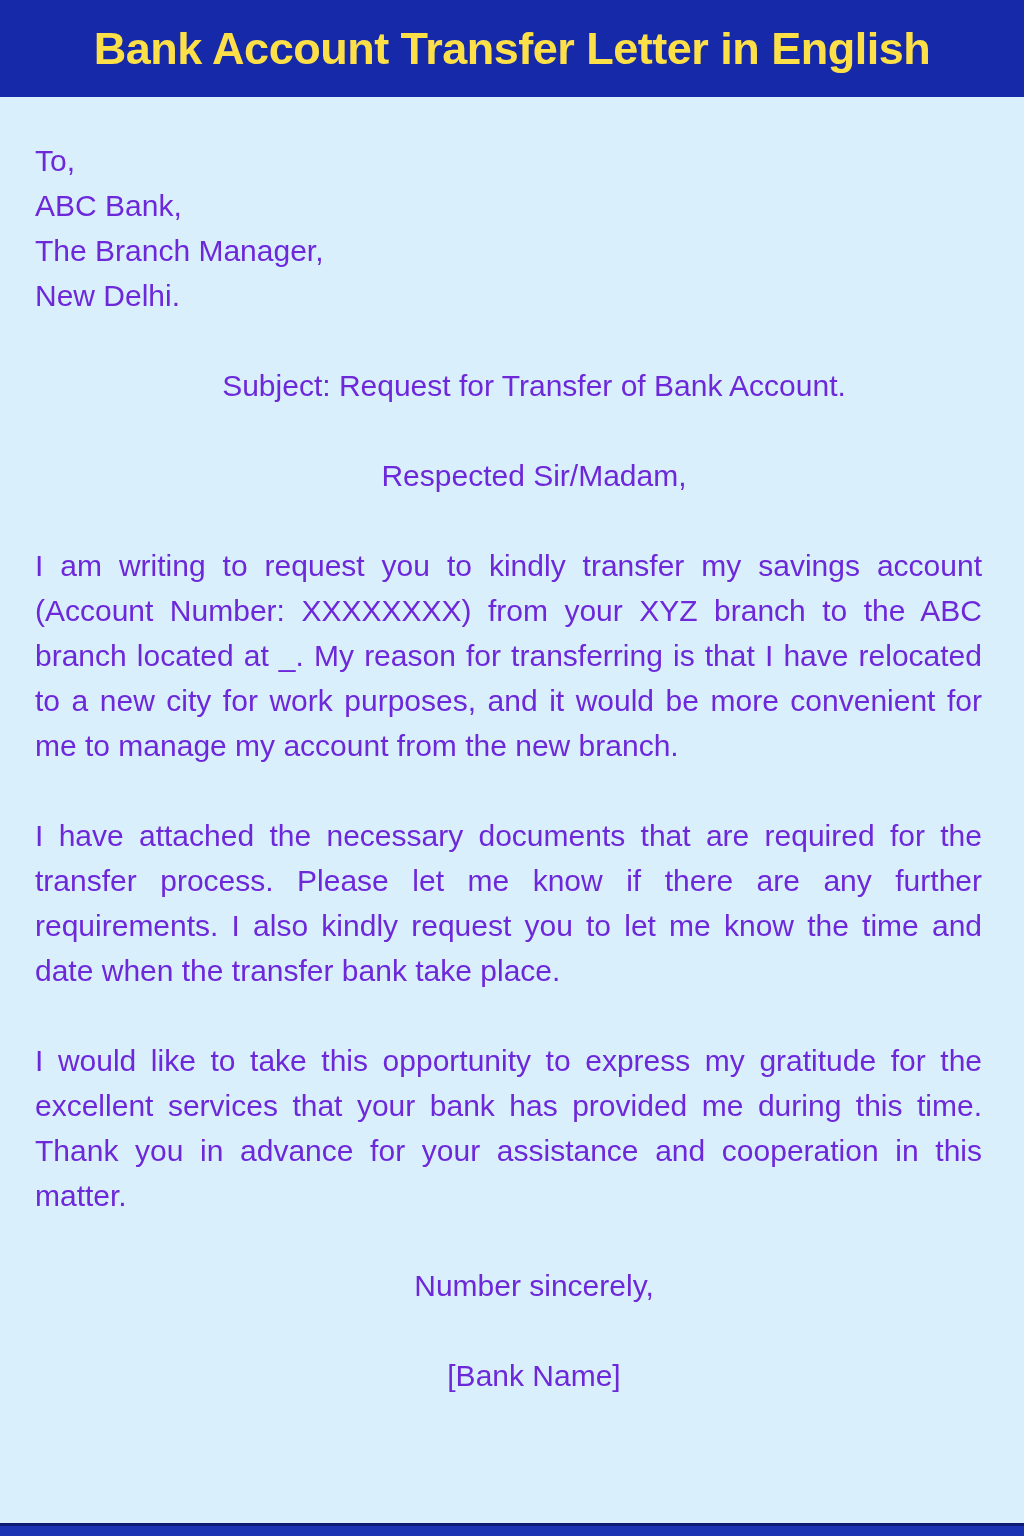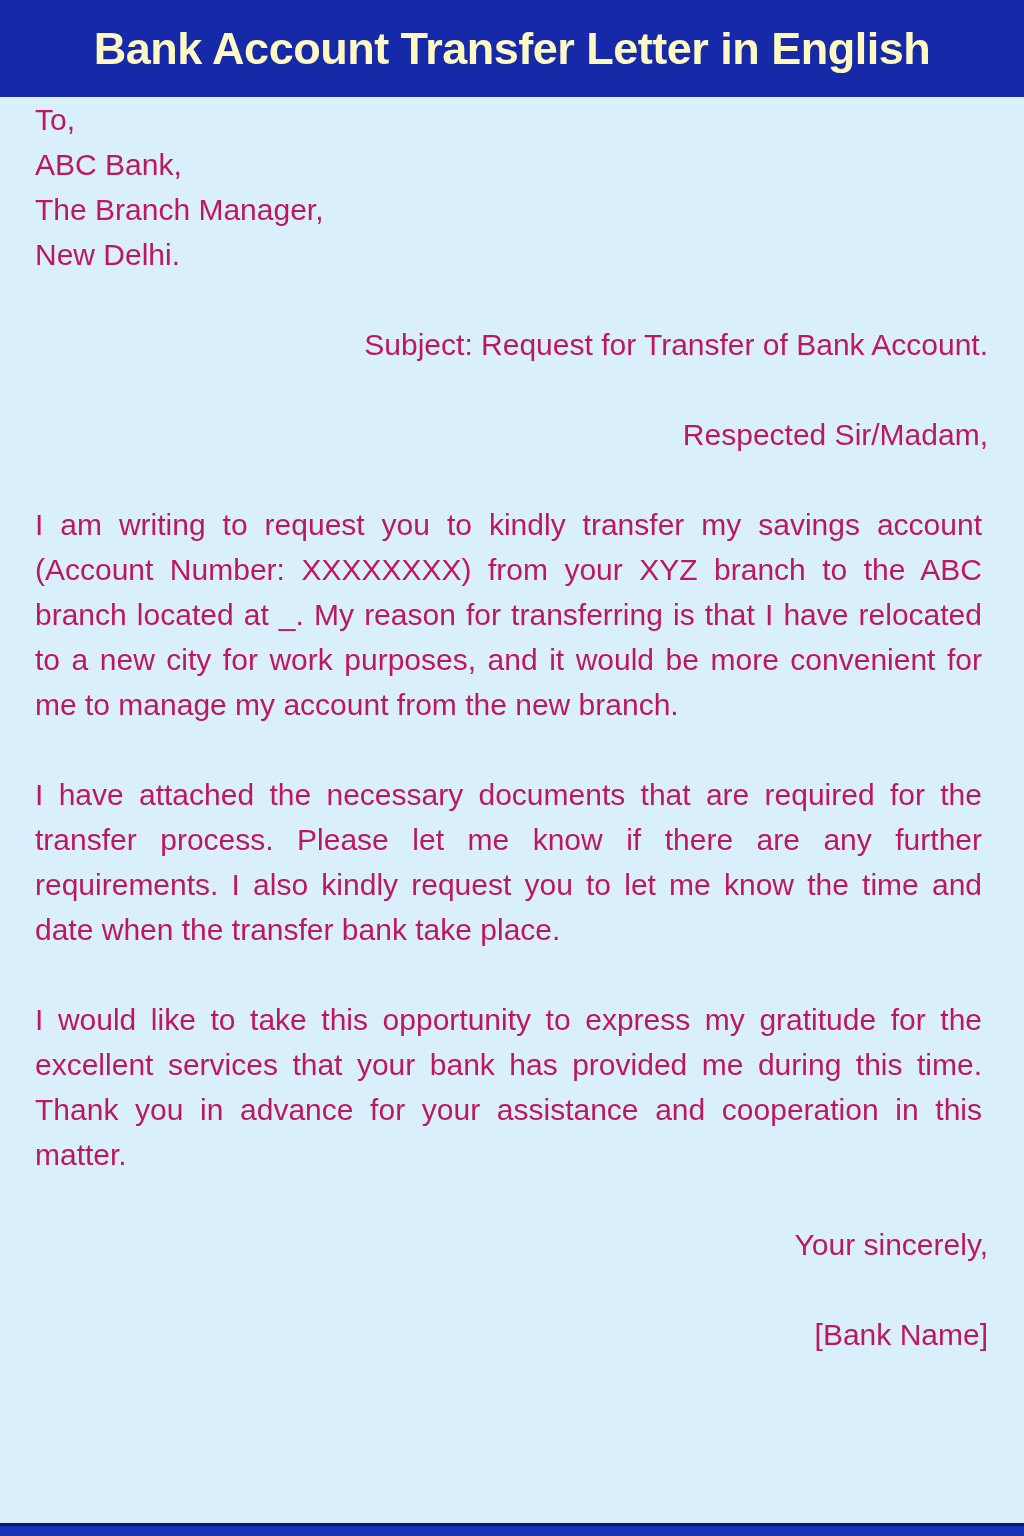--- a/index.html
+++ b/index.html
@@ -21,44 +21,45 @@
     left: 0;
     width: 100%;
     height: 97px;
     background: #1629a8;
     display: flex;
     align-items: center;
     justify-content: center;
   }
   .header h1 {
     margin: 8px;
-    color: #fef9c3;
+    color: #fde047;
     font-size: 45px;
     font-weight: 700;
     letter-spacing: -0.5px;
     white-space: nowrap;
   }
   .letter {
     position: absolute;
     top: 97px;
     left: 35px;
     right: 36px;
-    color: #be185d;
+    color: #6d28d9;
     font-size: 30px;
     line-height: 45px;
+    padding-top: 41px;
   }
   .address div {
     text-align: left;
   }
   .subject,
   .salutation,
   .closing,
   .signature {
     margin-top: 45px;
-    text-align: right;
+    text-align: center;
     margin-left: 45px;
   }
   p.para {
     margin: 45px 6px 0 0;
     text-align: justify;
     text-justify: inter-word;
   }
   .brand {
     position: absolute;
     right: 36px;
@@ -111,21 +112,21 @@
     </div>
 
     <div class="subject">Subject: Request for Transfer of Bank Account.</div>
 
     <div class="salutation">Respected Sir/Madam,</div>
 
     <p class="para">I am writing to request you to kindly transfer my savings account (Account Number: XXXXXXXX) from your XYZ branch to the ABC branch located at _. My reason for transferring is that I have relocated to a new city for work purposes, and it would be more convenient for me to manage my account from the new branch.</p>
     <p class="para">I have attached the necessary documents that are required for the transfer process. Please let me know if there are any further requirements. I also kindly request you to let me know the time and date when the transfer bank take place.</p>
     <p class="para">I would like to take this opportunity to express my gratitude for the excellent services that your bank has provided me during this time. Thank you in advance for your assistance and cooperation in this matter.</p>
 
-    <div class="closing">Your sincerely,</div>
+    <div class="closing">Number sincerely,</div>
     <div class="signature">[Bank Name]</div>
   </main>
 
   <div class="brand">
     <span class="brand-icon">
       <svg width="38" height="38" viewBox="0 0 38 38" xmlns="http://www.w3.org/2000/svg">
         <circle cx="19" cy="19" r="19" fill="#1d3dae"></circle>
         <path d="M12 9.5 h10 l4 4 v15 h-14 z" fill="#ffffff"></path>
         <rect x="15" y="19" width="8" height="2.4" rx="1.2" fill="#1d3dae"></rect>
         <rect x="15" y="23.5" width="8" height="2.4" rx="1.2" fill="#1d3dae"></rect>

